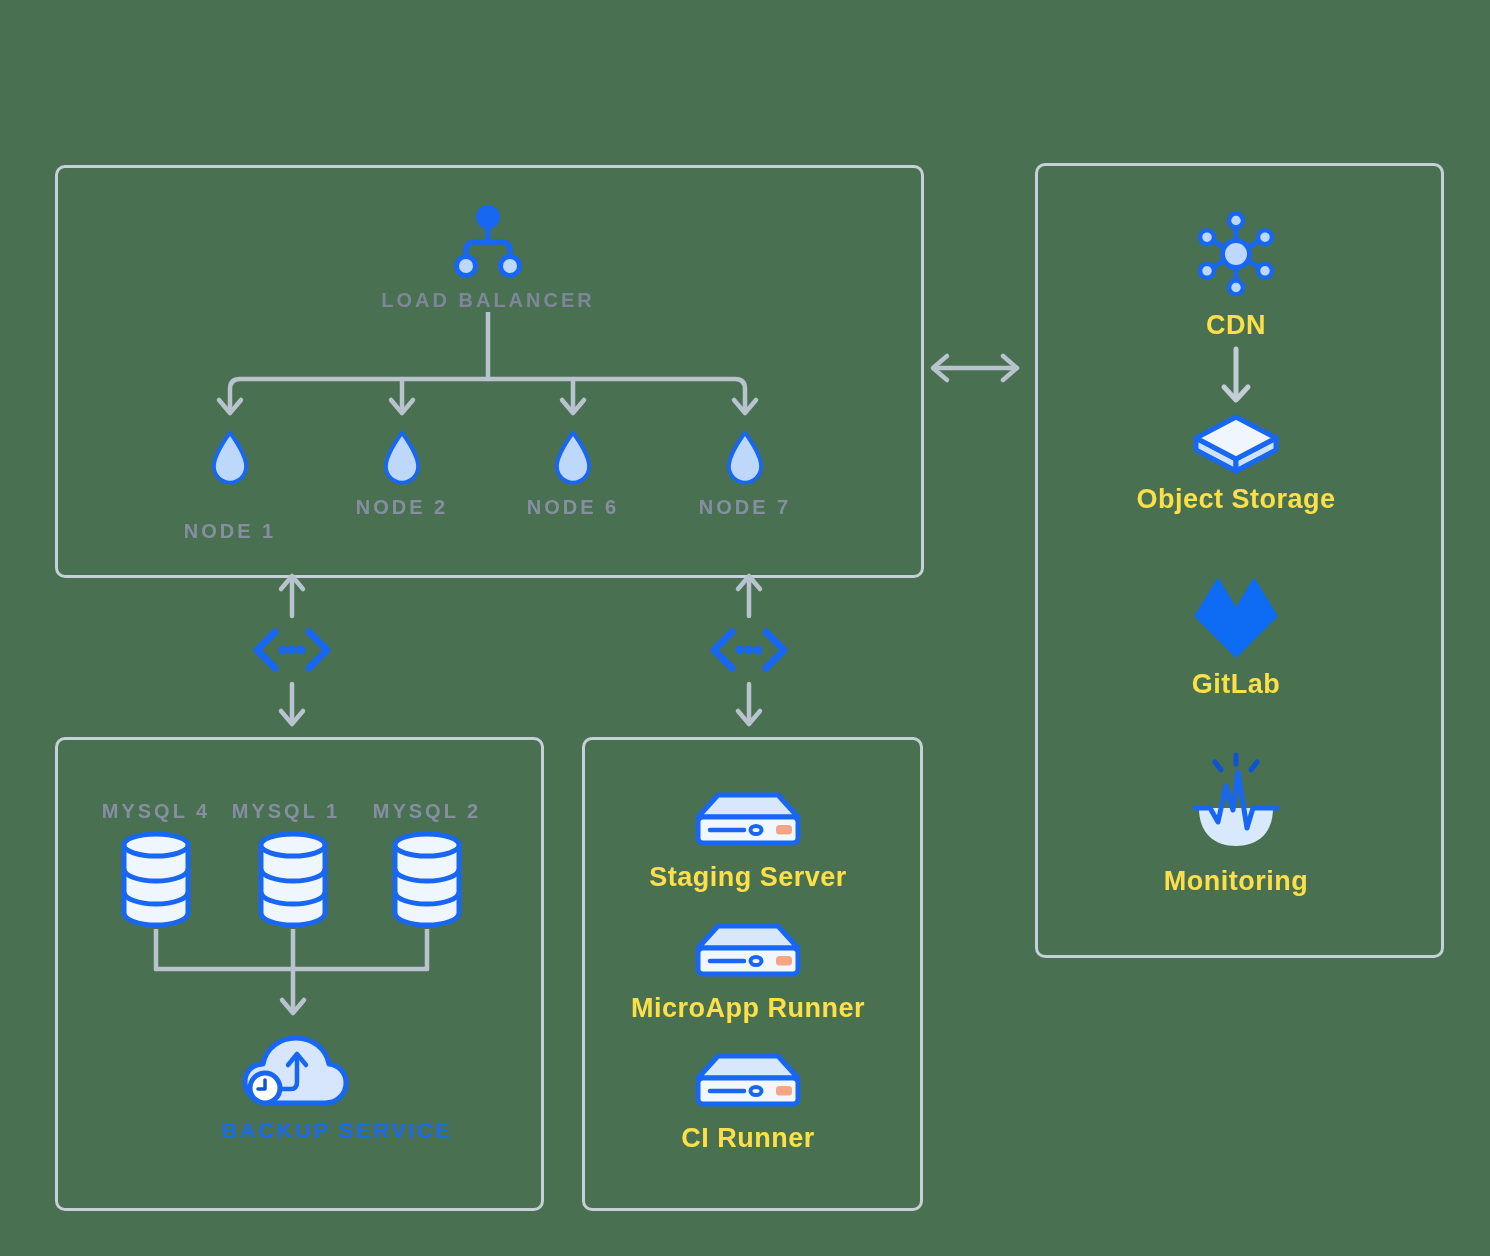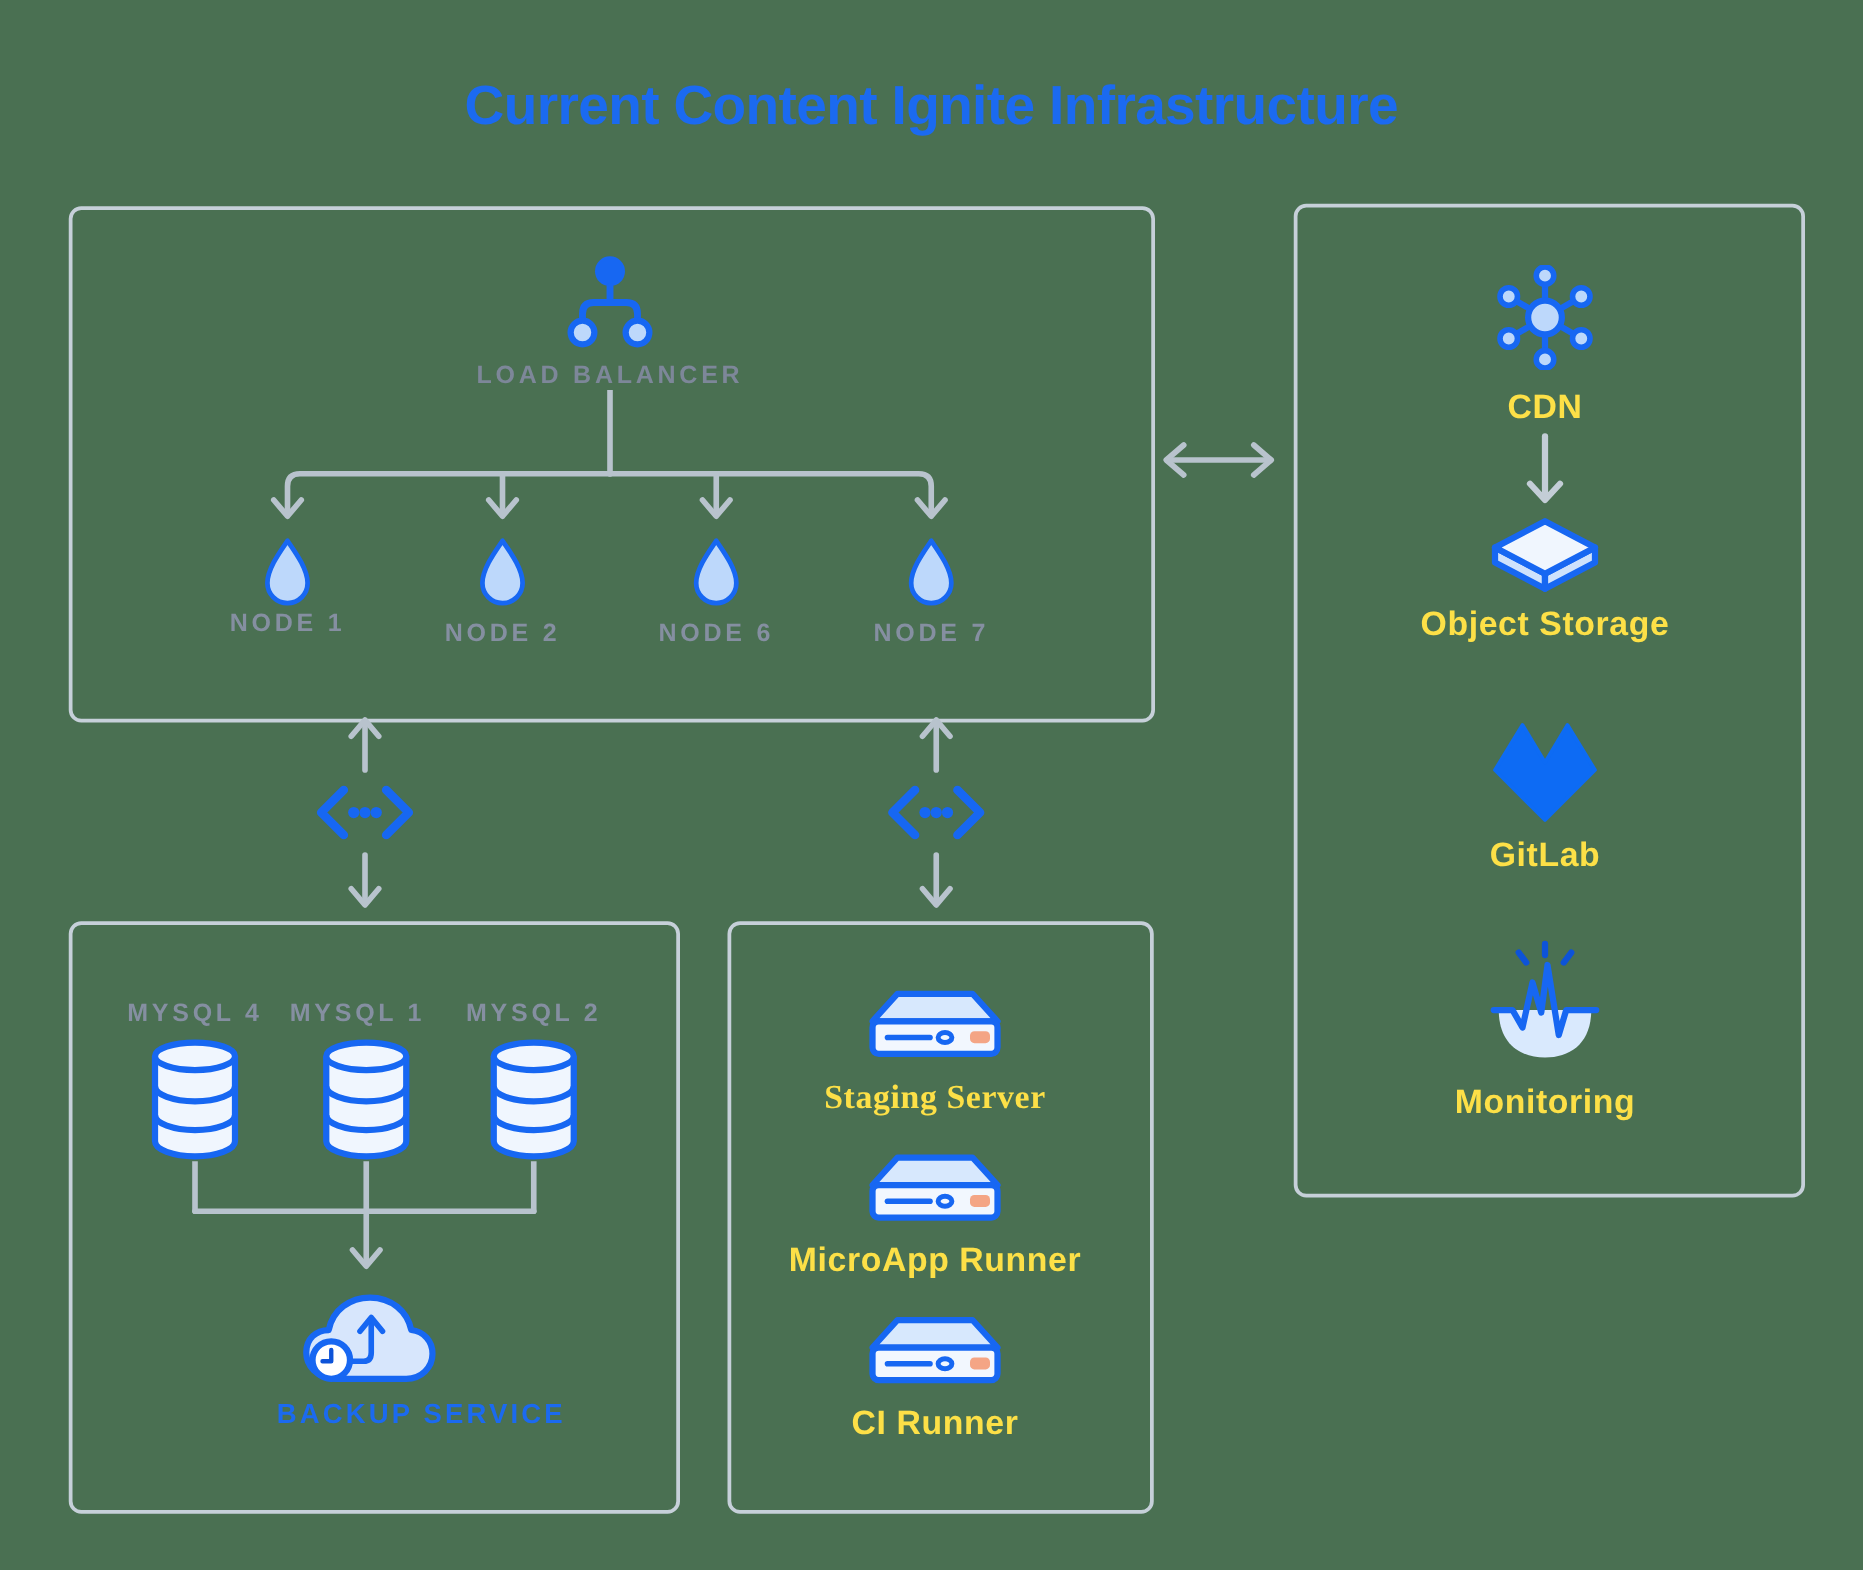--- a/index.html
+++ b/index.html
@@ -13,21 +13,20 @@
   .lbl-caps{font-size:20px;font-weight:bold;letter-spacing:3px;color:#858FA1;white-space:nowrap;}
   .lbl-big{font-size:27px;font-weight:bold;letter-spacing:0.5px;color:#fde047;white-space:nowrap;}
   .lbl-backup{font-size:22px;font-weight:bold;letter-spacing:2.5px;color:#1B6AF0;white-space:nowrap;margin-left:44px;}
   svg{display:block;}
 </style>
 </head>
 <body>
 
 <div class="canvas">
 
-  <div class="title">Current Content Ignite Infrastructure</div>
 
   <div class="box" style="left:55px;top:165px;width:863px;height:407px;"></div>
   <div class="box" style="left:1035px;top:163px;width:403px;height:789px;"></div>
   <div class="box" style="left:55px;top:737px;width:483px;height:468px;"></div>
   <div class="box" style="left:582px;top:737px;width:335px;height:468px;"></div>
 
   <div class="abs" style="left:450px;top:204px;">
     <svg width="76" height="76" viewBox="0 0 76 76">
       <circle cx="38" cy="13" r="12" fill="#1767F2"></circle>
       <path d="M38 25 V36" stroke="#1767F2" stroke-width="5.5" stroke-linecap="round" fill="none"></path>
@@ -65,21 +64,21 @@
   <div class="abs" style="left:551px;top:428px;">
     <svg width="44" height="60" viewBox="0 0 52 70">
         <path d="M26 5 C20 14 7 31 7 45 a19 19 0 0 0 38 0 C45 31 32 14 26 5 Z" fill="#BDD8FB" stroke="#1767F2" stroke-width="4.5" stroke-linejoin="round"></path>
       </svg>
   </div>
   <div class="abs" style="left:723px;top:428px;">
     <svg width="44" height="60" viewBox="0 0 52 70">
         <path d="M26 5 C20 14 7 31 7 45 a19 19 0 0 0 38 0 C45 31 32 14 26 5 Z" fill="#BDD8FB" stroke="#1767F2" stroke-width="4.5" stroke-linejoin="round"></path>
       </svg>
   </div>
-  <div class="abs ctr lbl-caps" style="left:230px;top:488px;">NODE 1</div>
+  <div class="abs ctr lbl-caps" style="left:230px;top:520px;">NODE 1</div>
   <div class="abs ctr lbl-caps" style="left:402px;top:496px;">NODE 2</div>
   <div class="abs ctr lbl-caps" style="left:573px;top:496px;">NODE 6</div>
   <div class="abs ctr lbl-caps" style="left:745px;top:496px;">NODE 7</div>
 
   <div class="abs" style="left:927px;top:350px;">
     <svg width="96" height="36" viewBox="0 0 96 36" fill="none" stroke="#B8C3CD" stroke-width="4.5" stroke-linecap="round" stroke-linejoin="round">
       <path d="M7 18 H89"></path>
       <path d="M20 6 L6 18 L20 30"></path>
       <path d="M76 6 L90 18 L76 30"></path>
     </svg>
@@ -233,21 +232,21 @@
 
   <div class="abs" style="left:692px;top:791px;">
     <svg width="112" height="58" viewBox="0 0 112 58">
       <polygon points="26,4 86,4 106,26 6,26" fill="#D7E8FD" stroke="#1767F2" stroke-width="5" stroke-linejoin="round"></polygon>
       <rect x="6" y="26" width="100" height="26" rx="5" fill="#F2F7FE" stroke="#1767F2" stroke-width="5"></rect>
       <path d="M18 39 H52" stroke="#1767F2" stroke-width="4.5" stroke-linecap="round"></path>
       <ellipse cx="64" cy="39" rx="5.5" ry="4" fill="none" stroke="#1767F2" stroke-width="4"></ellipse>
       <rect x="84" y="34" width="16" height="9.5" rx="3.5" fill="#F4A585"></rect>
     </svg>
   </div>
-  <div class="abs ctr lbl-big" style="left:748px;top:862px;font-family:Liberation Serif, serif;">Staging Server</div>
+  <div class="abs ctr lbl-big" style="left:748px;top:862px;">Staging Server</div>
 
   <div class="abs" style="left:692px;top:922px;">
     <svg width="112" height="58" viewBox="0 0 112 58">
       <polygon points="26,4 86,4 106,26 6,26" fill="#D7E8FD" stroke="#1767F2" stroke-width="5" stroke-linejoin="round"></polygon>
       <rect x="6" y="26" width="100" height="26" rx="5" fill="#F2F7FE" stroke="#1767F2" stroke-width="5"></rect>
       <path d="M18 39 H52" stroke="#1767F2" stroke-width="4.5" stroke-linecap="round"></path>
       <ellipse cx="64" cy="39" rx="5.5" ry="4" fill="none" stroke="#1767F2" stroke-width="4"></ellipse>
       <rect x="84" y="34" width="16" height="9.5" rx="3.5" fill="#F4A585"></rect>
     </svg>
   </div>

